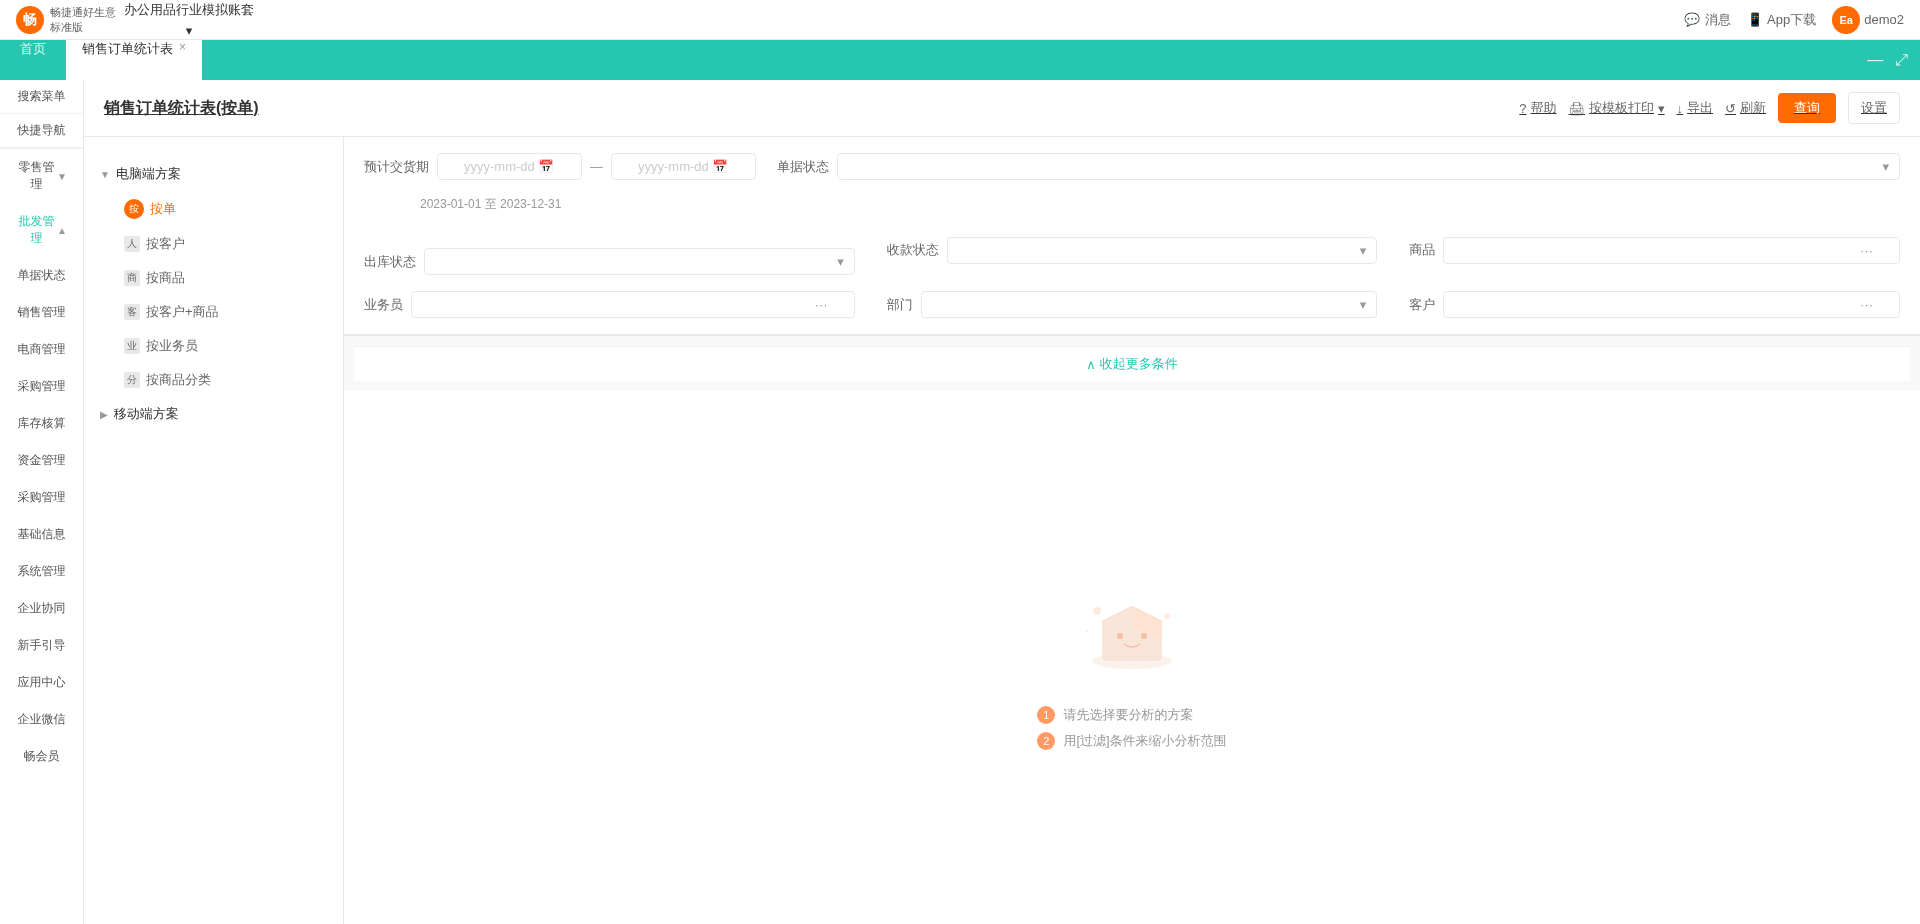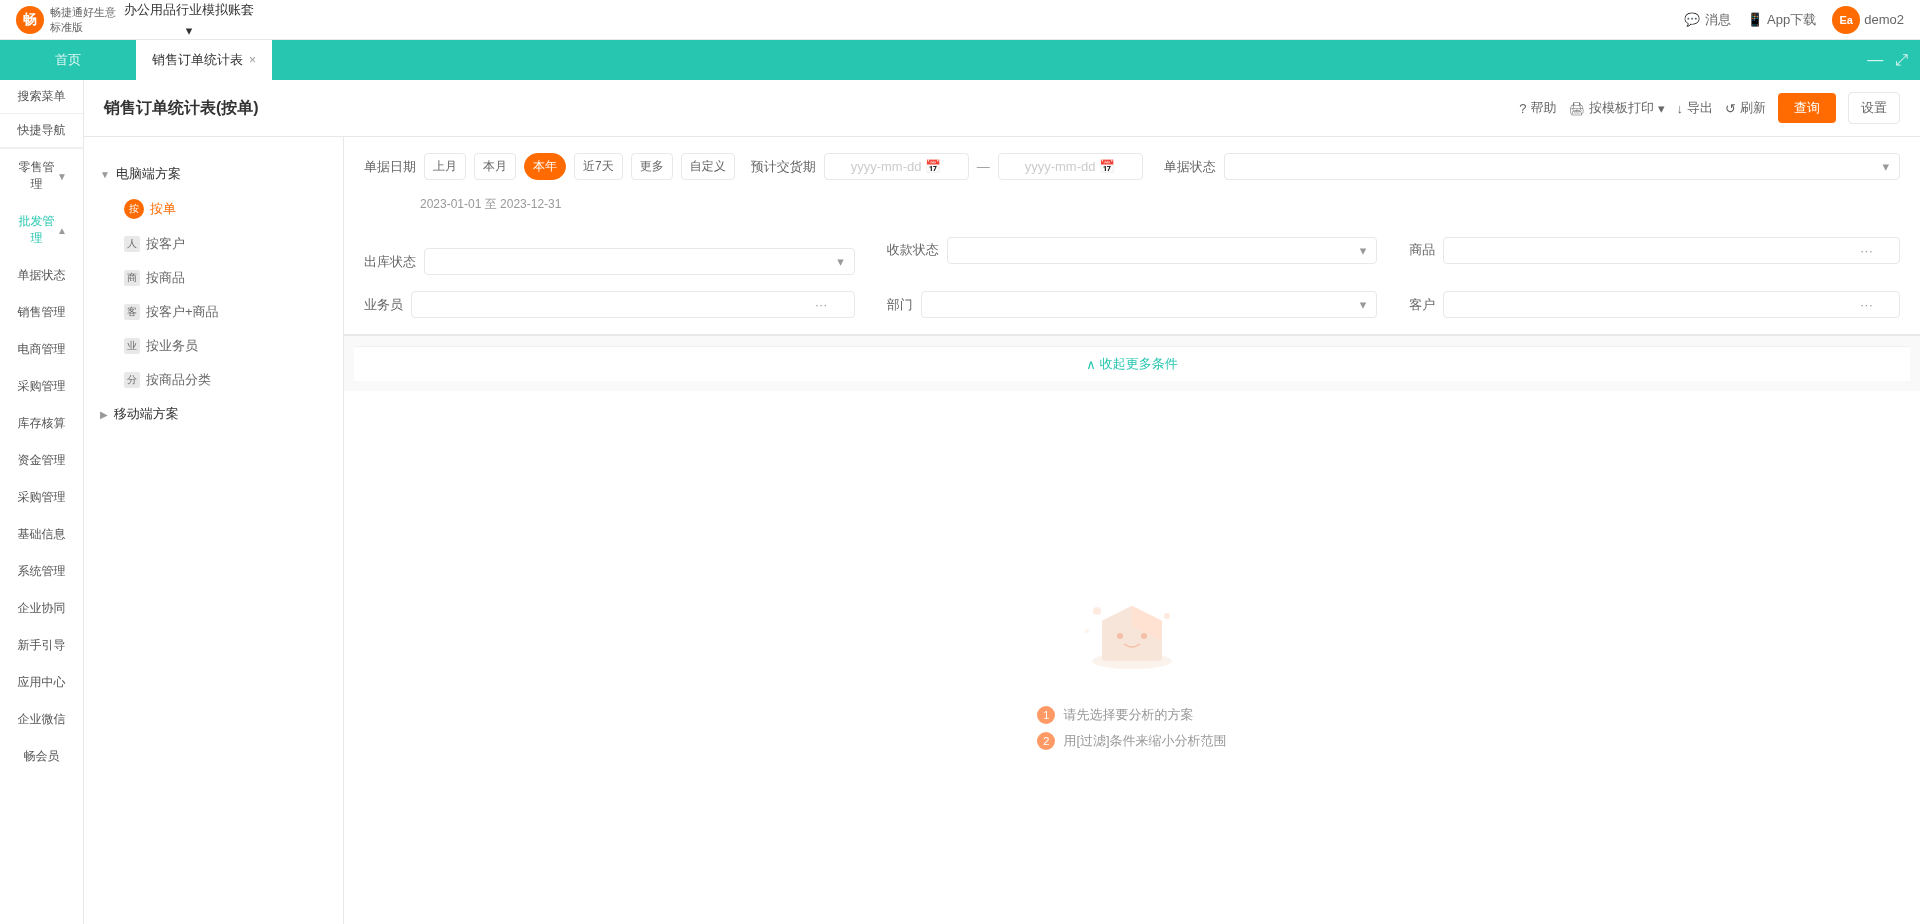--- a/index.html
+++ b/index.html
@@ -11,21 +11,21 @@
     .logo-area { display: flex; align-items: center; gap: 6px; }
     .logo-icon { width: 28px; height: 28px; background: #ff6b00; border-radius: 50%; display: flex; align-items: center; justify-content: center; color: #fff; font-size: 14px; font-weight: bold; }
     .logo-text { font-size: 11px; color: #666; line-height: 1.3; }
     .company-selector { display: flex; align-items: center; gap: 4px; color: #333; font-size: 13px; cursor: pointer; flex-direction: column; }
     .top-bar-right { display: flex; align-items: center; gap: 16px; }
     .top-bar-action { display: flex; align-items: center; gap: 4px; color: #666; cursor: pointer; font-size: 13px; }
     .user-avatar { width: 28px; height: 28px; background: #ff6b00; border-radius: 50%; display: flex; align-items: center; justify-content: center; color: #fff; font-size: 12px; overflow: hidden; }
 
     
     .nav-tabs { height: 40px; background: #26c6b0; display: flex; align-items: stretch; flex-shrink: 0; }
-    .nav-tab { display: flex; align-items: center; padding: 0 16px; color: rgba(255,255,255,0.85); cursor: pointer; font-size: 13px; position: relative; margin-left: 35px; }
+    .nav-tab { display: flex; align-items: flex-start; padding: 0 16px; color: rgba(255,255,255,0.85); cursor: pointer; font-size: 13px; position: relative; }
     .nav-tab.active { background: #fff; color: #333; }
     .nav-tab-close { margin-left: 6px; color: #999; font-size: 12px; cursor: pointer; }
     .nav-tab-home { padding: 0 20px; }
     .win-controls { margin-left: auto; display: flex; align-items: center; gap: 12px; padding: 0 12px; }
     .win-btn { color: rgba(255,255,255,0.85); cursor: pointer; font-size: 16px; }
 
     
     .main-layout { display: flex; flex: 1; overflow: hidden; }
 
     
@@ -33,21 +33,21 @@
     .sidebar-search { padding: 8px; border-bottom: 1px solid #f0f0f0; text-align: center; color: #555; cursor: pointer; font-size: 12px; }
     .sidebar-shortcut { padding: 8px; text-align: center; color: #555; cursor: pointer; font-size: 12px; border-bottom: 1px solid #f0f0f0; }
     .sidebar-divider { height: 1px; background: #f0f0f0; }
     .sidebar-group-item { padding: 10px 8px; text-align: center; cursor: pointer; color: #555; font-size: 12px; display: flex; align-items: center; justify-content: center; padding: 10px 16px; }
     .arrow { font-size: 10px; color: #999; }
 
     
     .content-area { flex: 1; display: flex; flex-direction: column; overflow: hidden; background: #f5f5f5; }
 
     
-    .page-header { background: #fff; padding: 12px 20px 0 20px; border-bottom: 1px solid #e8e8e8; display: flex; align-items: center; justify-content: space-between; flex-shrink: 0; }
+    .page-header { background: #fff; padding: 12px 20px 0 20px; border-bottom: 1px solid #e8e8e8; display: flex; align-items: center; justify-content: space-between; flex-shrink: 0; text-decoration: underline; }
     .page-title { font-size: 16px; font-weight: 600; color: #333; padding-bottom: 12px; }
     .page-actions { display: flex; align-items: center; gap: 12px; padding-bottom: 12px; }
     .page-action-btn { display: flex; align-items: center; gap: 4px; color: #666; cursor: pointer; font-size: 13px; }
     .page-action-btn.primary { background: #ff6b00; color: #fff; padding: 6px 16px; border-radius: 4px; border: none; cursor: pointer; font-size: 13px; }
     .page-action-btn.secondary { background: #fff; color: #666; padding: 6px 12px; border-radius: 4px; border: 1px solid #e8e8e8; cursor: pointer; font-size: 13px; }
     .filter-row { display: flex; align-items: center; gap: 16px; margin-bottom: 16px; flex-wrap: wrap; }
     .filter-row:last-child { margin-bottom: 0; }
     .filter-date-group { display: flex; align-items: center; gap: 8px; }
     .date-btn { padding: 4px 8px; border-radius: 4px; border: 1px solid #e8e8e8; background: #fff; color: #666; cursor: pointer; font-size: 12px; }
     .date-btn.active { background: #ff6b00; color: #fff; border-color: #ff6b00; border-radius: 20px; }
@@ -265,31 +265,20 @@
           </div>
         </div>
       </div>
 
       <div class="right-content">
 
         <div class="filter-section">
 
           <div class="filter-row">
 
-            <div class="filter-item">
-              <span class="filter-item-label">单据日期</span>
-              <div class="filter-date-group">
-                <button class="date-btn">上月</button>
-                <button class="date-btn">本月</button>
-                <button class="date-btn active">本年</button>
-                <button class="date-btn">近7天</button>
-                <button class="date-btn">更多</button>
-                <button class="date-btn">自定义</button>
-              </div>
-            </div>
 
             <div class="filter-item" style="margin-left:auto;">
               <span class="filter-item-label">预计交货期</span>
               <div class="filter-input" style="min-width:140px;">
                 <span class="filter-input-placeholder">yyyy-mm-dd</span>
                 <span style="margin-left:auto;">📅</span>
               </div>
               <span class="filter-separator">—</span>
               <div class="filter-input" style="min-width:140px;">
                 <span class="filter-input-placeholder">yyyy-mm-dd</span>

